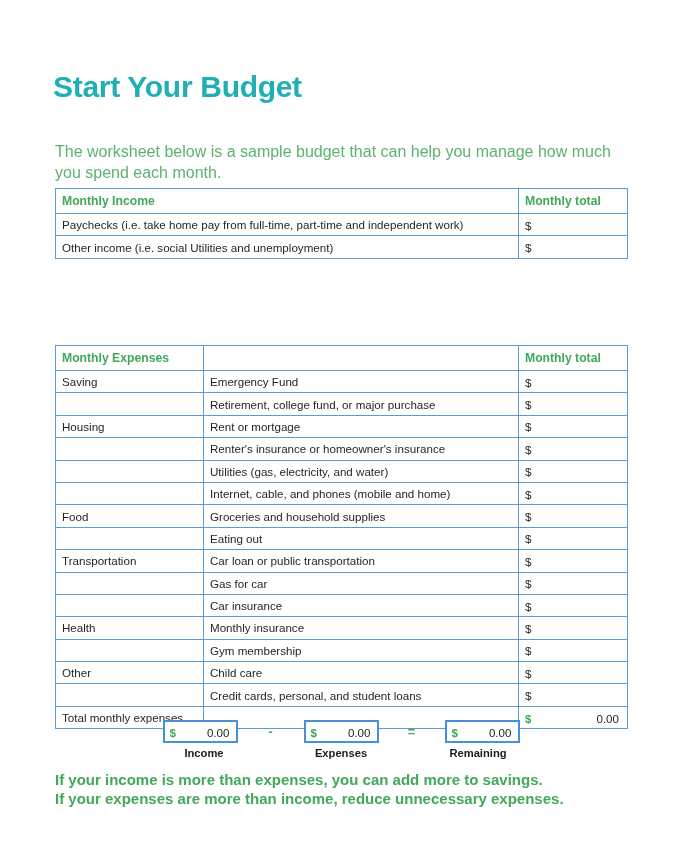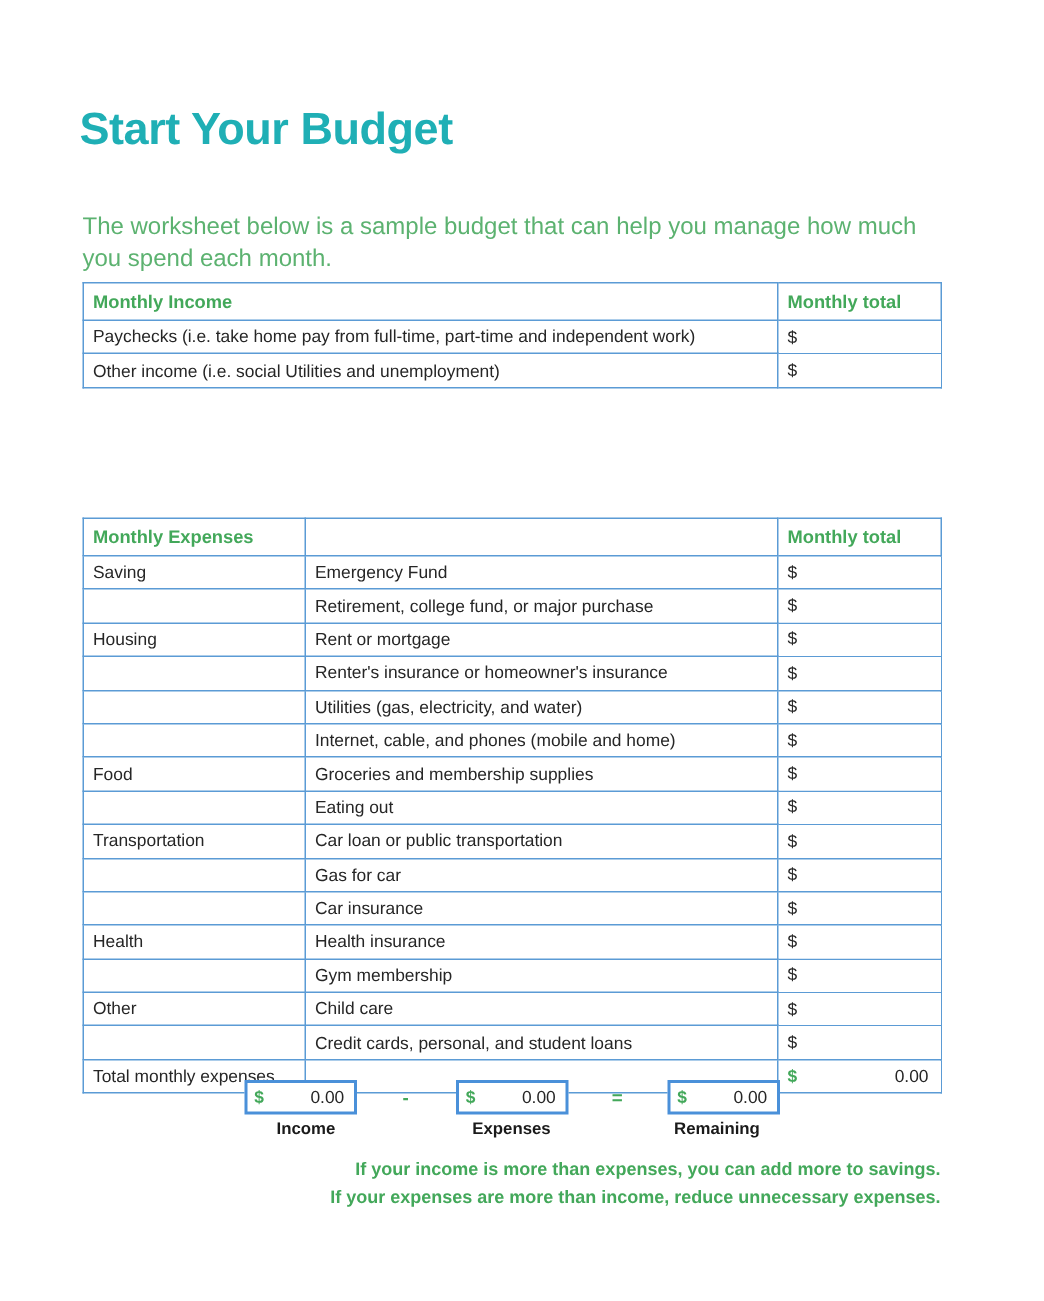--- a/index.html
+++ b/index.html
@@ -178,24 +178,24 @@
     white-space: nowrap;
   }
   .lblgap { width: 66px; }
 
   
   .footer {
     position: absolute;
     left: 55px;
     top: 770px;
     width: 572px;
-    text-align: right;
-    color: #43A85A;
-    font-weight: bold;
-    font-size: 12px;
+    text-align: left;
+    color: #43A85A;
+    font-weight: bold;
+    font-size: 15px;
     line-height: 19px;
   }
 </style>
 </head>
 <body>
 
 <div class="page">
 
   <div class="title">Start Your Budget</div>
 
@@ -284,21 +284,21 @@
       <tr>
         <td class="cat"></td>
         <td>Internet, cable, and phones (mobile and home)</td>
         <td class="money">
           <span class="sym">$</span>
           <span class="amt"></span>
         </td>
       </tr>
       <tr>
         <td class="cat">Food</td>
-        <td>Groceries and membership supplies</td>
+        <td>Groceries and household supplies</td>
         <td class="money">
           <span class="sym">$</span>
           <span class="amt"></span>
         </td>
       </tr>
       <tr>
         <td class="cat"></td>
         <td>Eating out</td>
         <td class="money">
           <span class="sym">$</span>
@@ -324,21 +324,21 @@
       <tr>
         <td class="cat"></td>
         <td>Car insurance</td>
         <td class="money">
           <span class="sym">$</span>
           <span class="amt"></span>
         </td>
       </tr>
       <tr>
         <td class="cat">Health</td>
-        <td>Health insurance</td>
+        <td>Monthly insurance</td>
         <td class="money">
           <span class="sym">$</span>
           <span class="amt"></span>
         </td>
       </tr>
       <tr>
         <td class="cat"></td>
         <td>Gym membership</td>
         <td class="money">
           <span class="sym">$</span>

